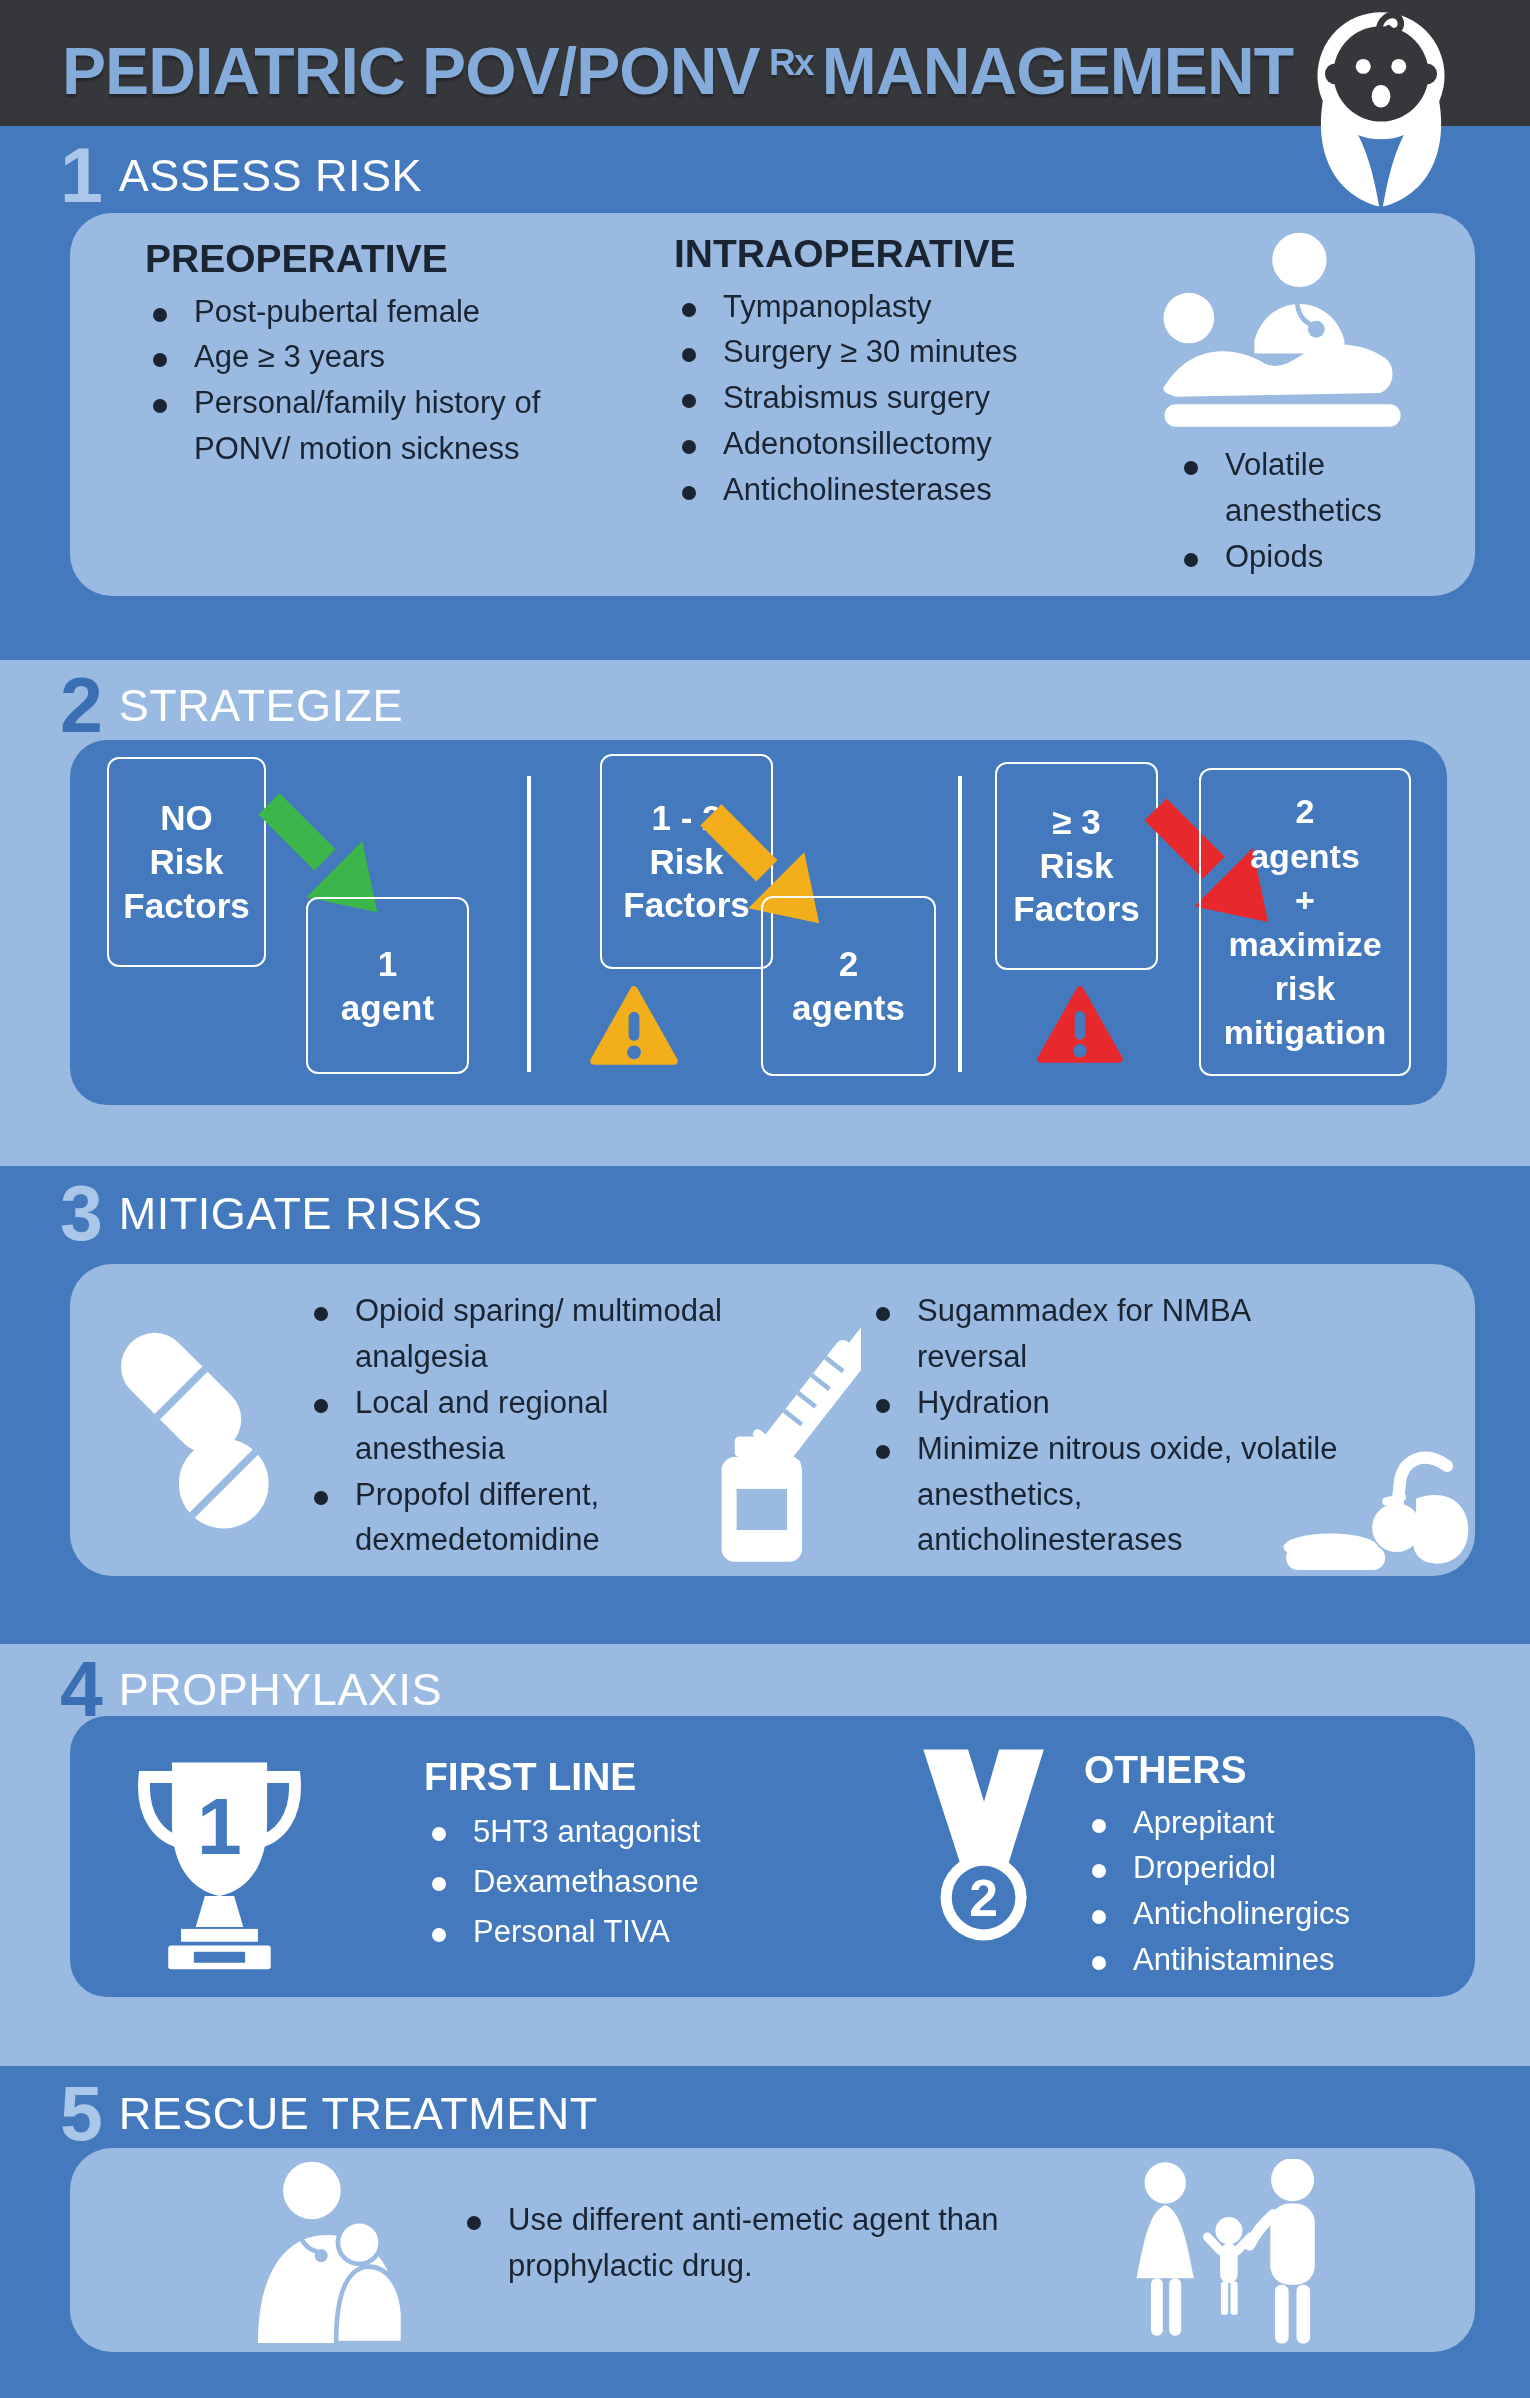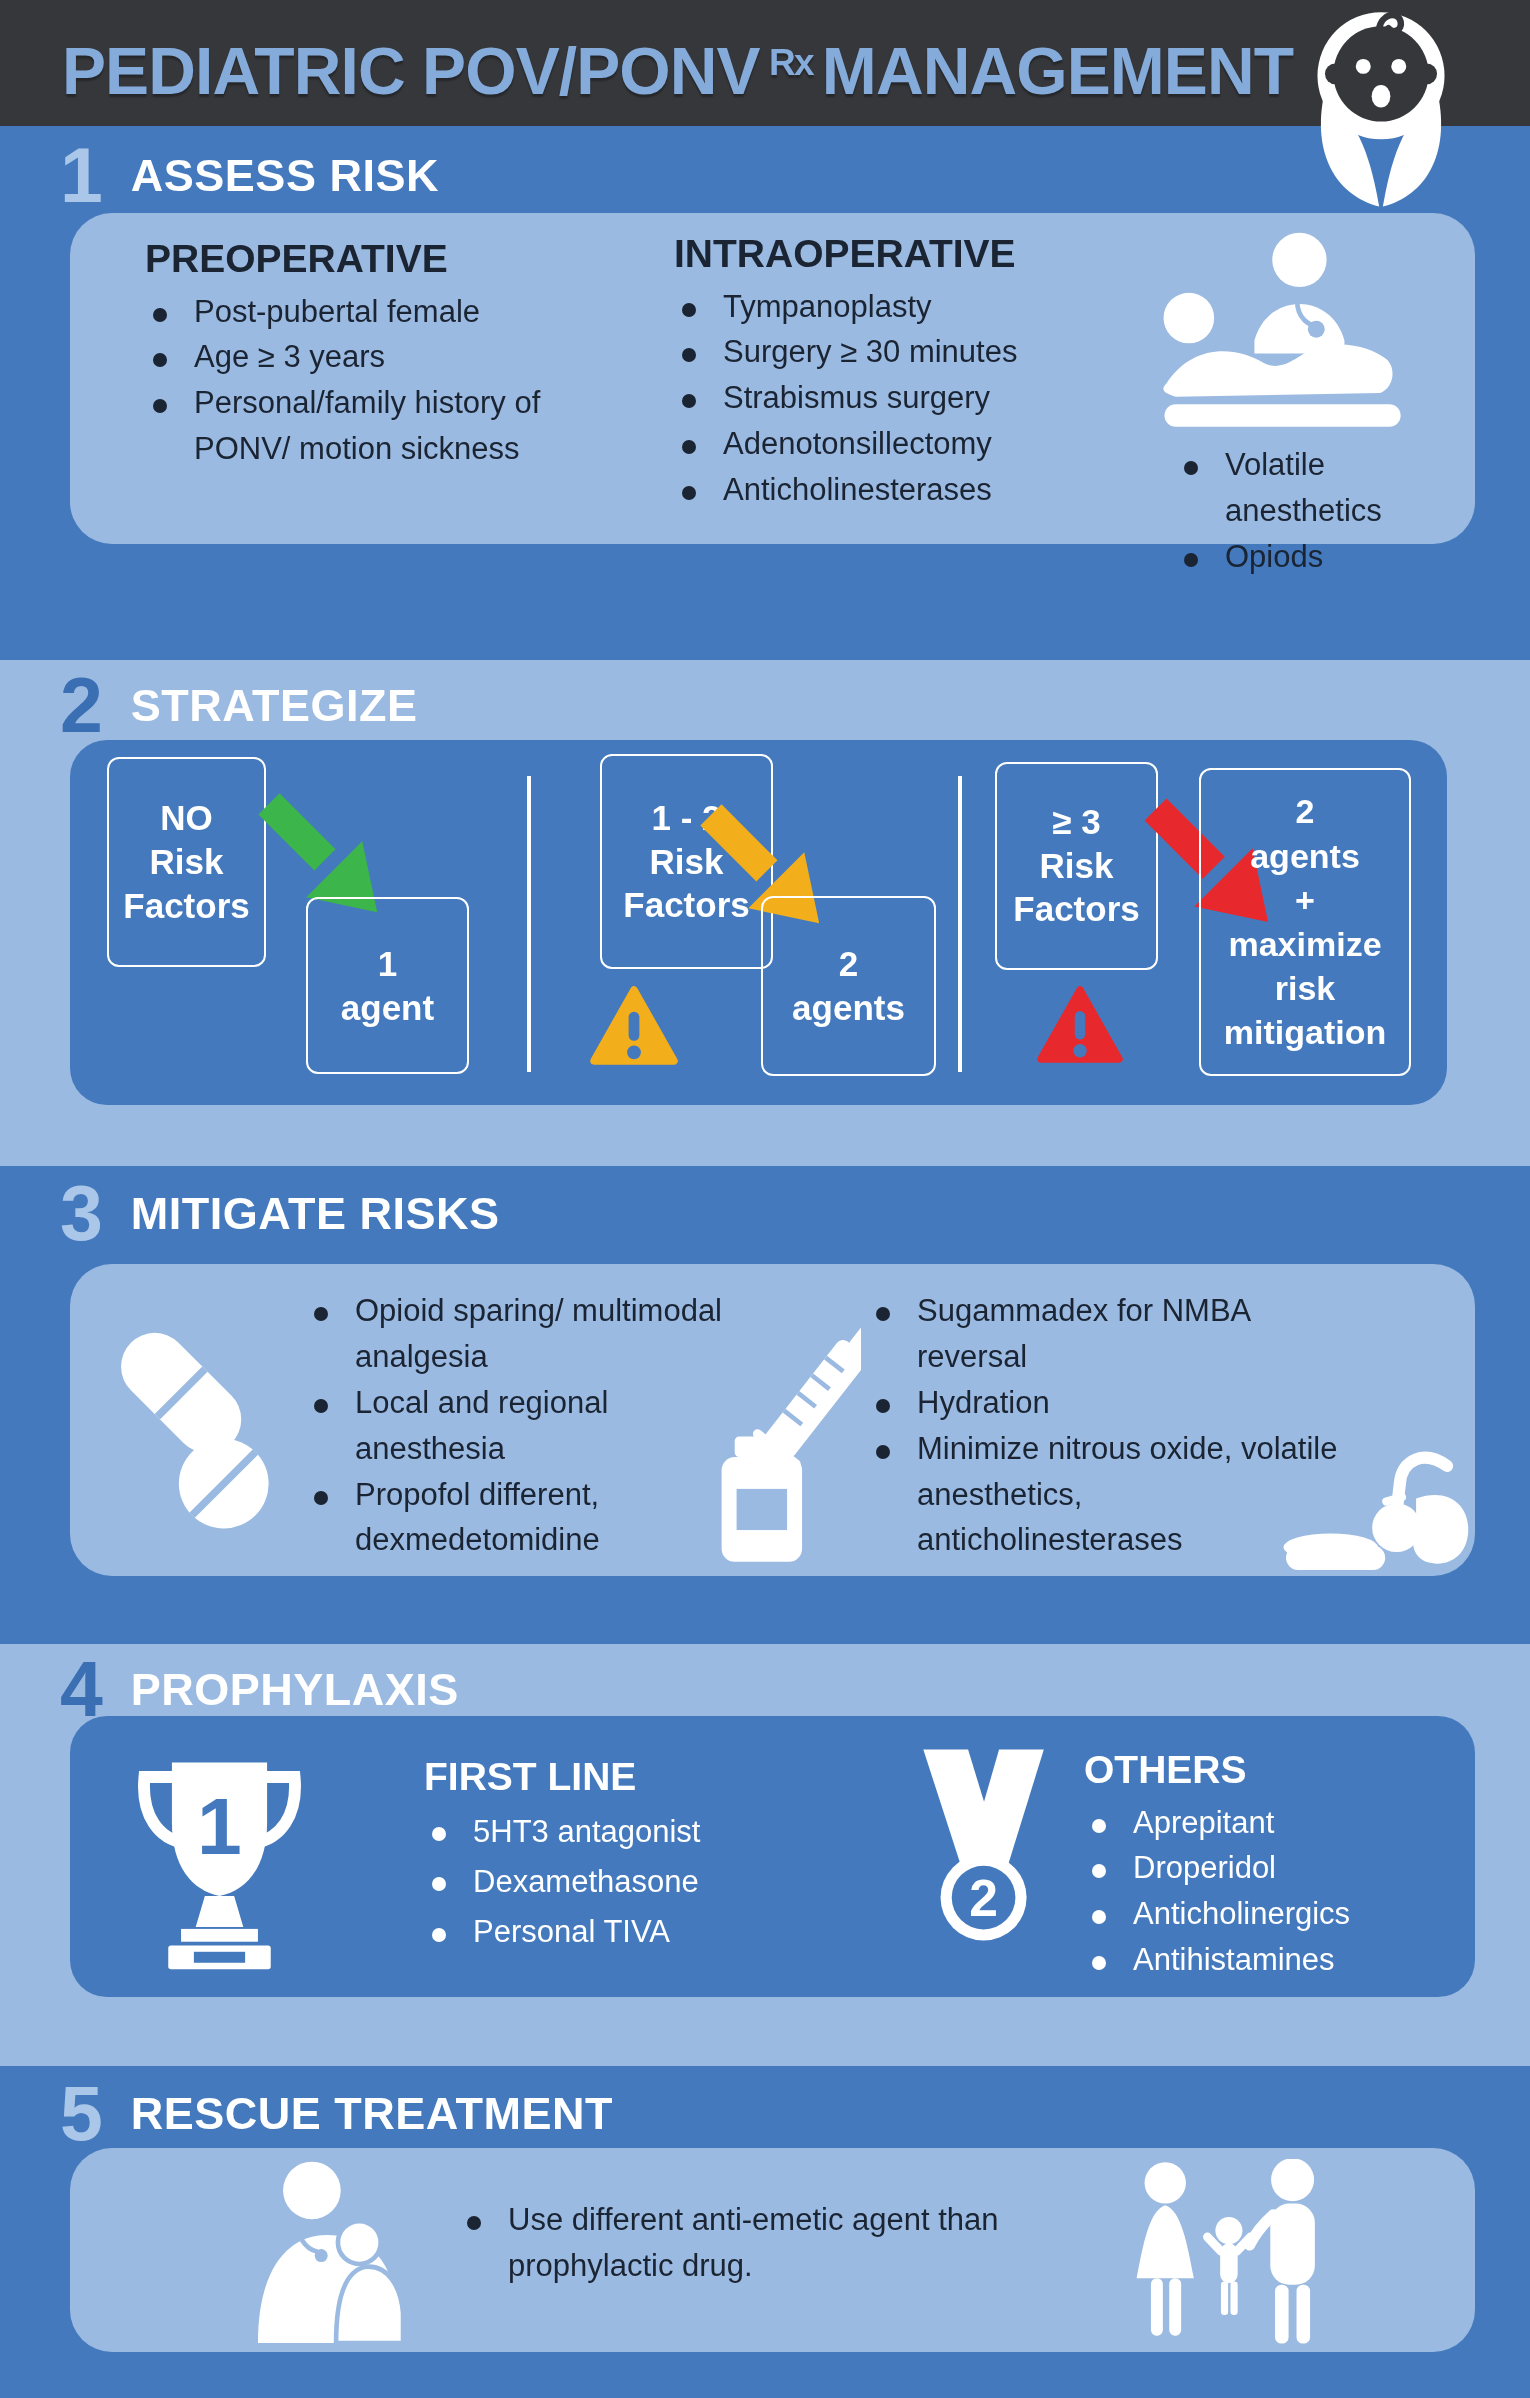--- a/index.html
+++ b/index.html
@@ -18,28 +18,28 @@
   
   .band{position:relative;width:100%;}
   .band.medium{background:#447abd;}
   .band.light{background:#9bbae1;}
   .s1{height:534px;} .s2{height:506px;} .s3{height:478px;} .s4{height:422px;} .s5{height:333px;}
 
   .sec-head{position:absolute;left:60px;display:flex;align-items:center;}
   .num{font-size:77px;font-weight:bold;line-height:.9;}
   .band.medium .num{color:#aac6e8;}
   .band.light  .num{color:#3a6fb4;}
-  .sec-head h2{margin:0 0 0 28px;font-size:45px;font-weight:bold;color:#fff;letter-spacing:0.5px;}
+  .sec-head h2{margin:0 0 0 16px;font-size:45px;font-weight:normal;color:#fff;letter-spacing:0.5px;}
   .s1 .sec-head{top:15px;} .s2 .sec-head{top:11.2px;} .s3 .sec-head{top:13px;}
   .s4 .sec-head{top:11.2px;} .s5 .sec-head{top:13px;}
 
   .panel{position:absolute;left:70px;border-radius:42px;}
   .panel.light-p{background:#9bbae1;}
   .panel.medium-p{background:#447abd;border-radius:37px;}
-  .s1 .panel{top:87px;width:1405px;height:331px;}
+  .s1 .panel{top:87px;width:1405px;height:383px;}
   .s2 .panel{top:80px;width:1377px;height:365px;}
   .s3 .panel{top:98px;width:1405px;height:312px;}
   .s4 .panel{top:72px;width:1405px;height:281px;}
   .s5 .panel{top:82px;width:1405px;height:204px;}
 
   
   .col{position:absolute;}
   h3.sub{margin:0 0 7.5px 0;font-size:39px;font-weight:bold;}
   .dark-text{color:#1a2433;}
   .white-text{color:#ffffff;}

